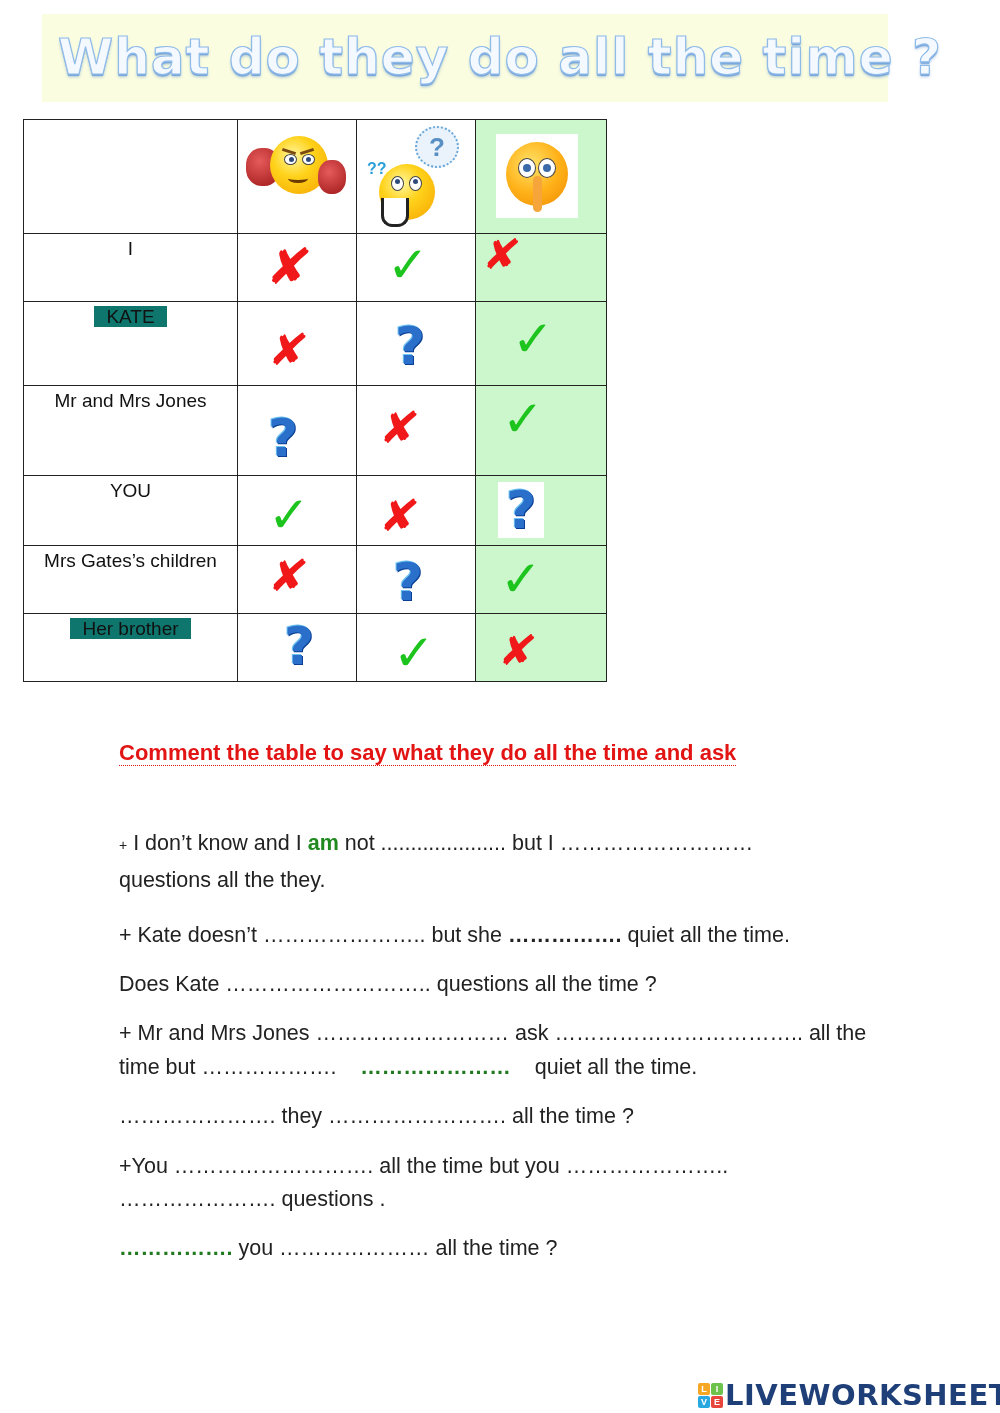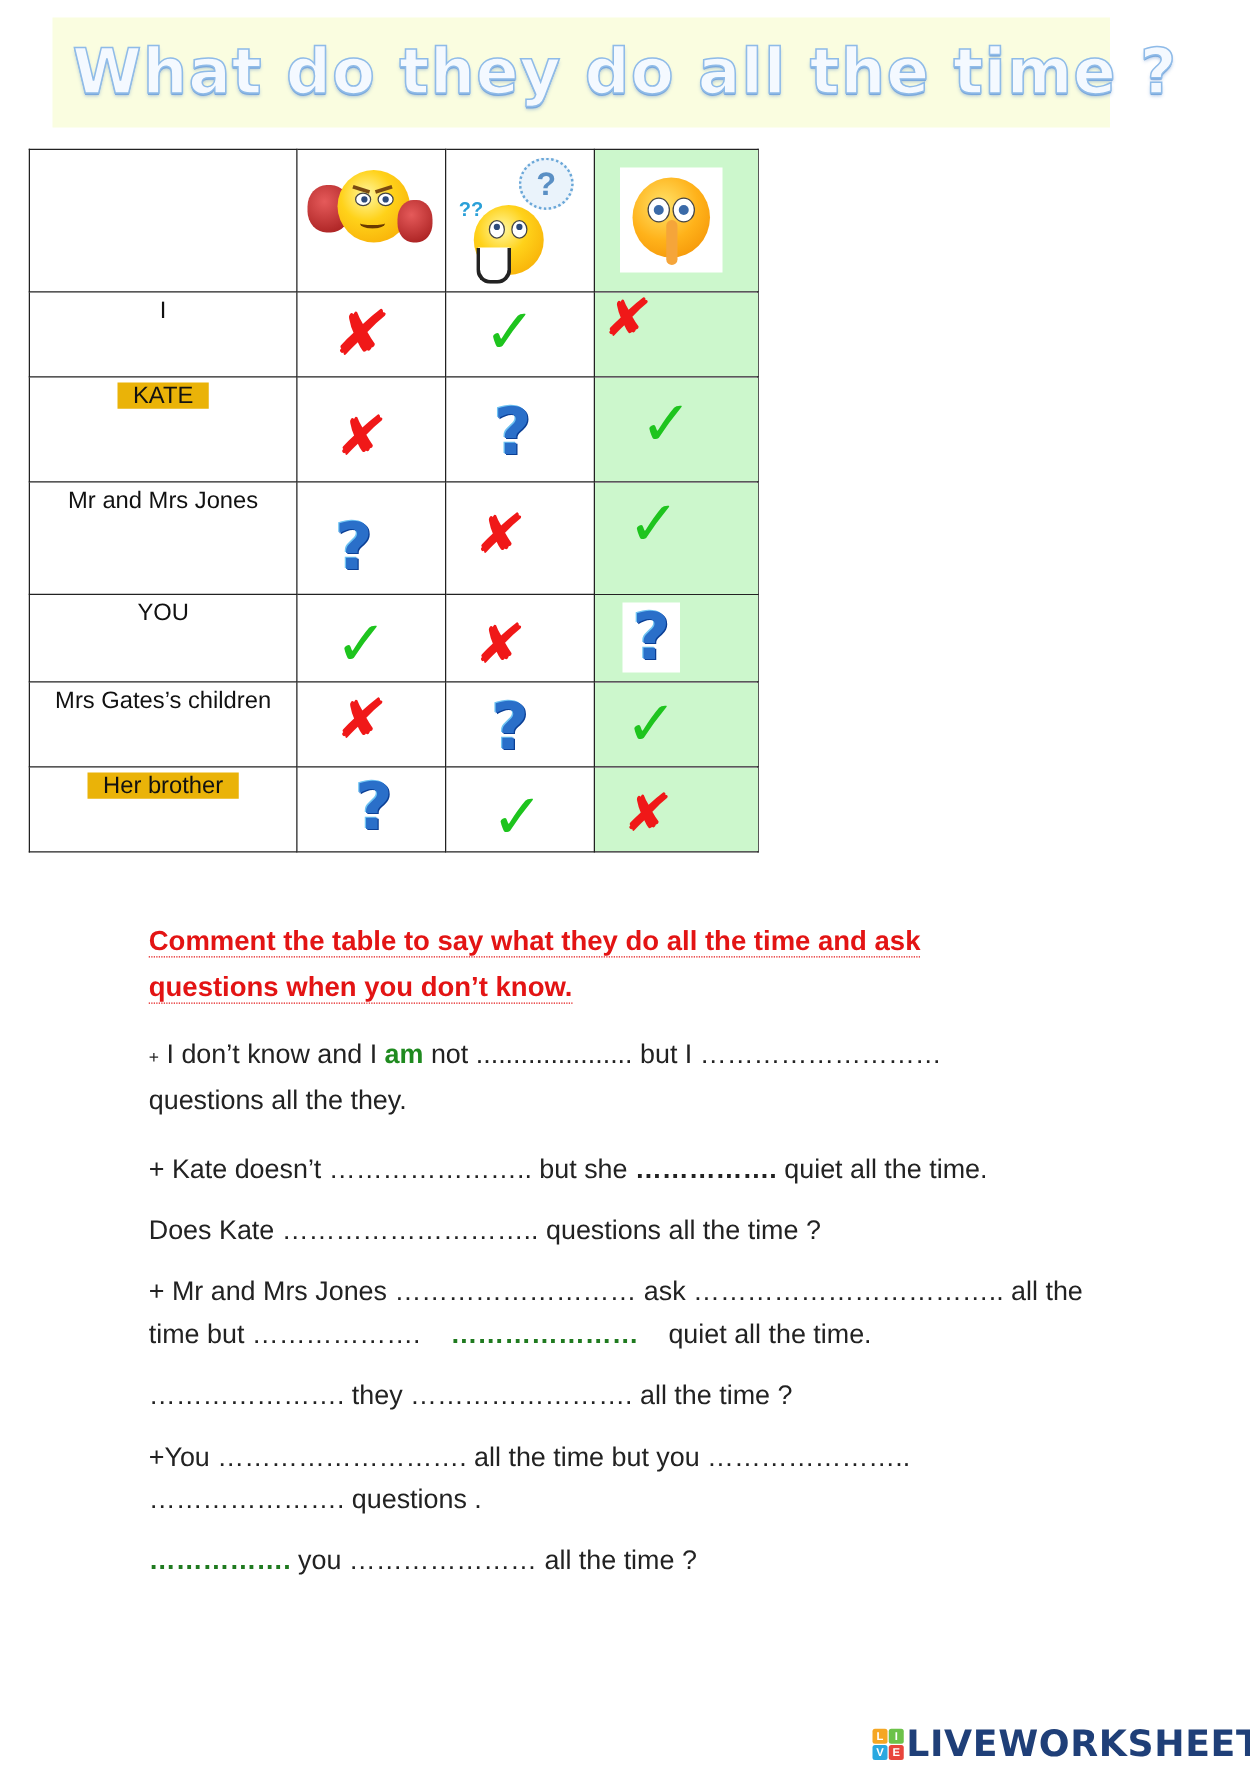--- a/index.html
+++ b/index.html
@@ -9,21 +9,21 @@
   .title-text { position:absolute; left:16px; top:14px; font-size:50px; font-weight:bold; letter-spacing:1px;
     color:#f4f9ff;
     -webkit-text-stroke:1.2px #8fbbe8;
     text-shadow: 0 2px 0 #7aa8dc, 0 3px 3px rgba(80,130,200,0.45);
     font-family:"DejaVu Sans", "Liberation Sans", sans-serif; white-space:nowrap; }
 
   table.grid { position:absolute; left:23px; top:119px; border-collapse:collapse; }
   table.grid td { border:1.3px solid #222; padding:0; position:relative; vertical-align:top; }
   .c0 { width:213px; } .c1 { width:118px; } .c2 { width:118px; } .c3 { width:130px; background:#ccf7cc; }
   .name { text-align:center; font-size:19px; padding-top:4px; }
-  .name span.hl { background:#eab308; padding:0 12px; }
+  .name span.hl { background:#0f766e; padding:0 12px; }
   .mark { position:absolute; }
   .hdr-row { height:113px; } 
 
   
   .xmark { color:#f01818; font-size:50px; font-weight:bold; line-height:1; transform:skewX(-10deg); font-family:"DejaVu Sans", sans-serif; }
   .check { color:#1ec41e; font-size:50px; font-weight:bold; line-height:1; font-family:"DejaVu Sans", sans-serif; }
   .qmark { font-size:52px; font-weight:bold; line-height:1; color:#2a6fc9;
            text-shadow: 1px 1px 0 #0b3f95, -1px -1px 0 #6fc3f2; font-family:"DejaVu Sans", sans-serif; }
   .qmark.boxed { background:#fff; padding:2px 8px; }
 
@@ -191,21 +191,20 @@
         </td>
     <td class="c3">
           <div class="mark xmark" style="left:24px;top:16px;font-size:42px">✘</div>
         </td>
   </tr>
 </tbody>
   </table>
 
 <div class="instructions">
   <span>Comment the table to say what they do all the time and ask</span><br>
-  <span>questions  when you don’t  know.</span>
 </div>
 
 <div class="lines" style="top:0;">
   <div class="ln" style="top:831px">
     <span class="small">+</span><span> I don’t know and I </span><span class="green">am</span><span> not ..................... but I  ………………………</span>
   </div>
   <div class="ln" style="top:868px">questions all the they.</div>
 
   <div class="ln" style="top:923px">
     <span>+ Kate doesn’t ………………….. but she </span><span class="b">…………….</span><span> quiet all the time.</span>

